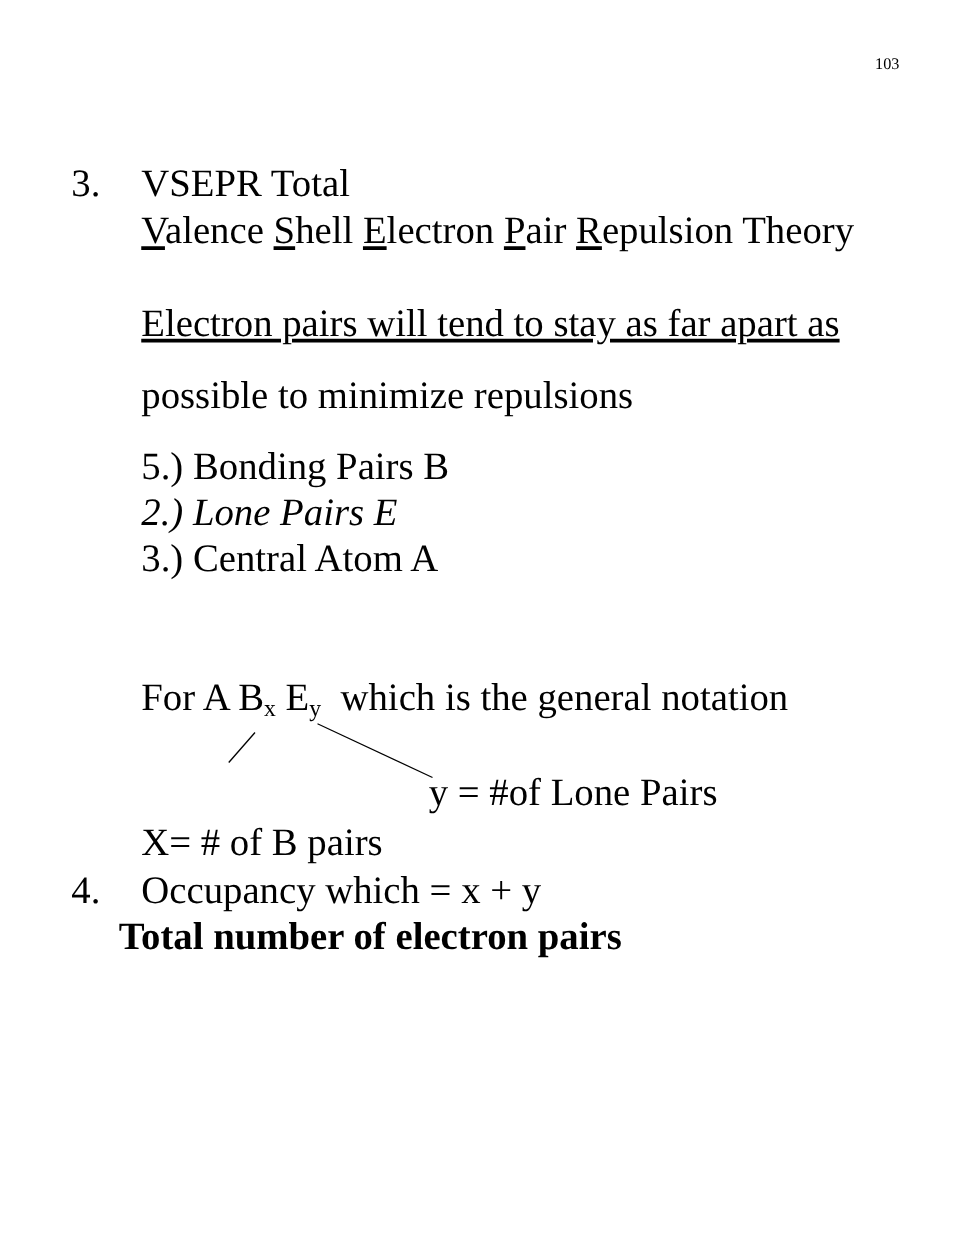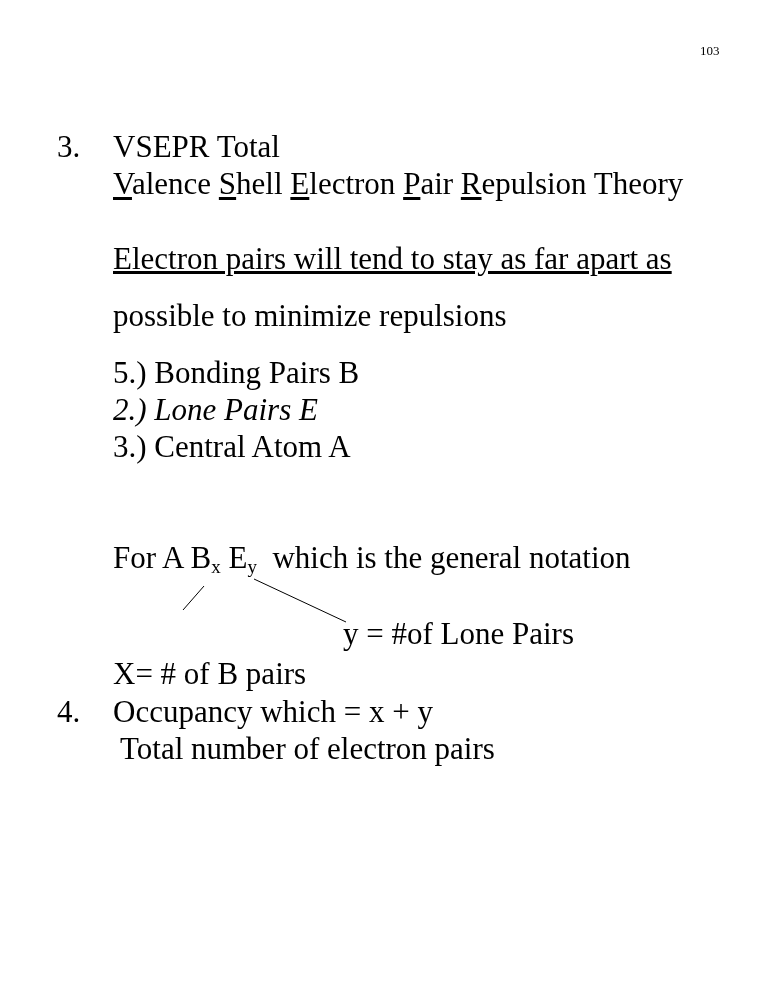--- a/index.html
+++ b/index.html
@@ -37,13 +37,13 @@
 <svg width="768" height="994">
   <line x1="204" y1="586" x2="183" y2="610" stroke="#000" stroke-width="1"></line>
   <line x1="254" y1="579" x2="346" y2="622" stroke="#000" stroke-width="1"></line>
 </svg>
 
 <div class="t" style="left:113px;top:616px;margin-top:40px;">X= # of B pairs</div>
 <div class="t" style="left:343px;top:616px;">y = #of Lone Pairs</div>
 
 <div class="num" style="left:57px;top:694px;">4.</div>
 <div class="t" style="left:113px;top:694px;">Occupancy which = x + y</div>
-<div class="t" style="left:120px;top:731px;">Total number of electron pairs</div>
+<div class="t" style="left:95px;top:731px;font-weight:bold;">Total number of electron pairs</div>
 
 </body></html>

